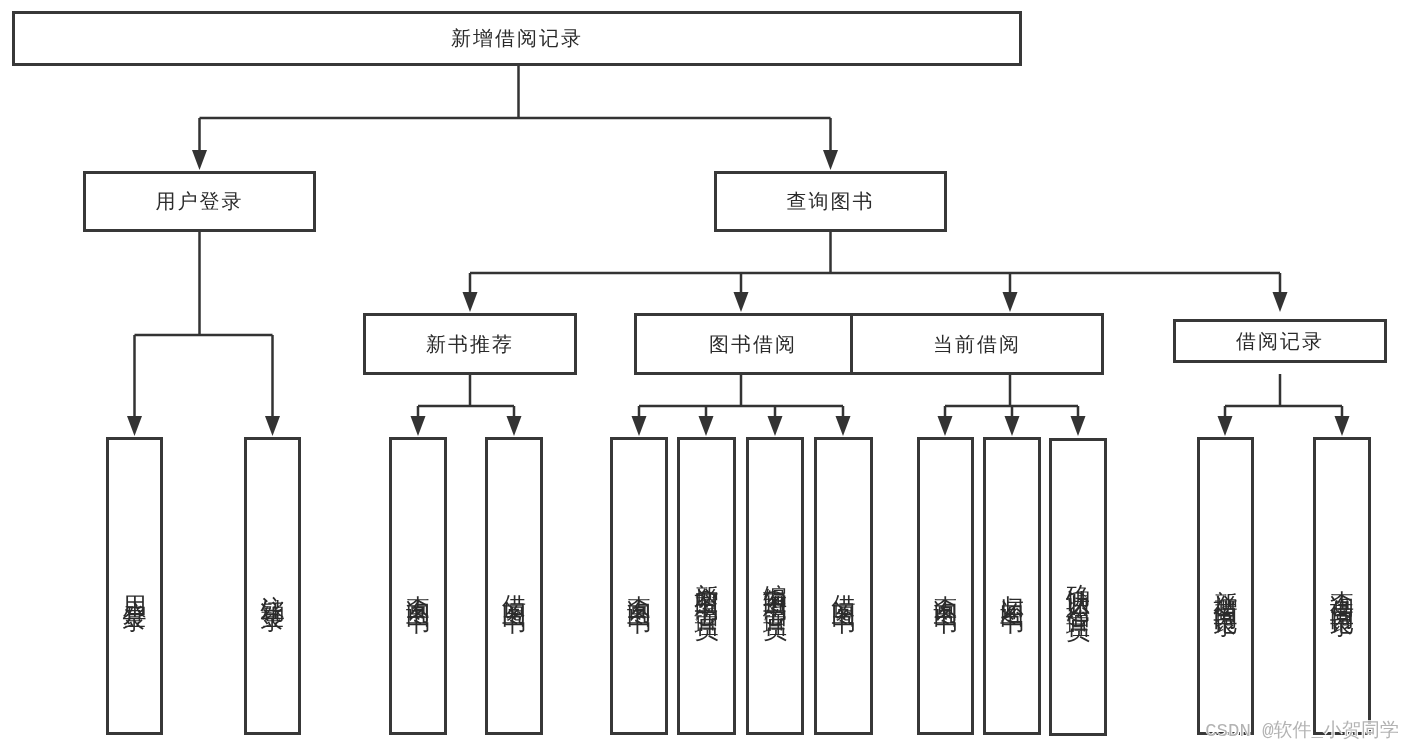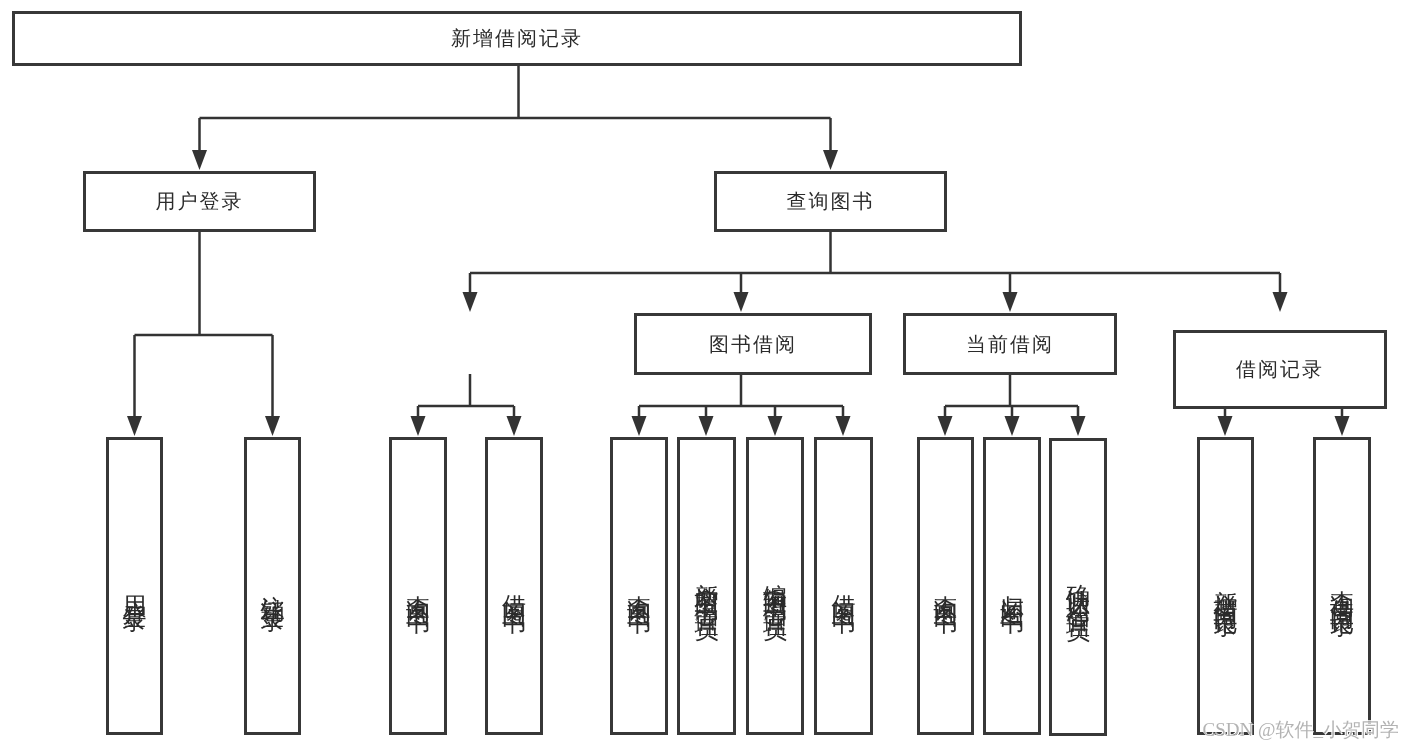--- a/index.html
+++ b/index.html
@@ -42,21 +42,21 @@
     font-size: 24px;
     color: #2b2b2b;
     letter-spacing: 5px;
     line-height: 1;
   }
   .watermark {
     position: absolute;
     right: 6px;
     bottom: 4px;
     z-index: 5;
-    font-family: Liberation Serif, serif;
+    font-family: Liberation Mono, monospace;
     font-size: 19px;
     color: #b3b3b3;
     text-shadow: 1px 1px 0 #ffffff, -1px -1px 0 #ffffff;
     white-space: nowrap;
   }
 </style>
 </head>
 <body>
 
 <div class="stage">
@@ -123,27 +123,30 @@
     <span>新增借阅记录</span>
   </div>
 
   <div class="nodebox hbox" style="left:83px;top:171px;width:233px;height:61px">
     <span>用户登录</span>
   </div>
   <div class="nodebox hbox" style="left:714px;top:171px;width:233px;height:61px">
     <span>查询图书</span>
   </div>
 
+  <div class="nodebox hbox" style="left:363px;top:313px;width:214px;height:62px">
+    <span>新书推荐</span>
+  </div>
   <div class="nodebox hbox" style="left:634px;top:313px;width:238px;height:62px">
     <span>图书借阅</span>
   </div>
-  <div class="nodebox hbox" style="left:903px;top:313px;width:214px;height:62px">
+  <div class="nodebox hbox" style="left:850px;top:313px;width:254px;height:62px">
     <span>当前借阅</span>
   </div>
-  <div class="nodebox hbox" style="left:1173px;top:330px;width:214px;height:79px">
+  <div class="nodebox hbox" style="left:1173px;top:319px;width:214px;height:44px">
     <span>借阅记录</span>
   </div>
 
   <div class="nodebox vbox" style="left:106px;top:437px;width:57px;height:298px">
     <span>用户登录</span>
   </div>
   <div class="nodebox vbox" style="left:244px;top:437px;width:57px;height:298px">
     <span>注销登录</span>
   </div>
 

